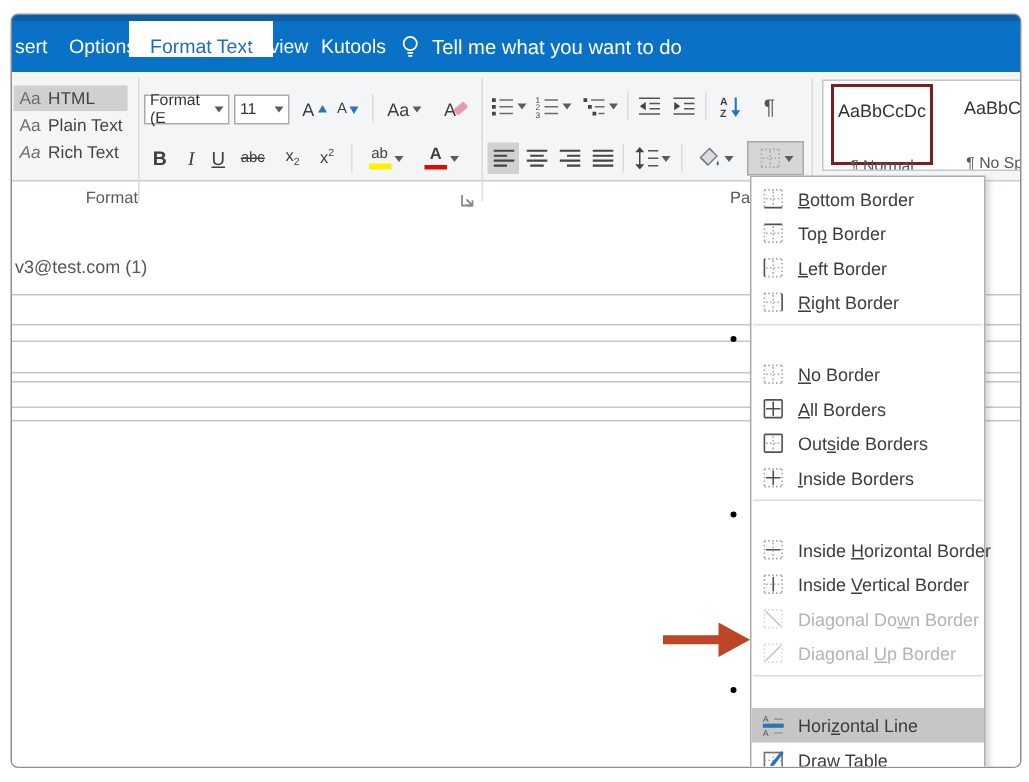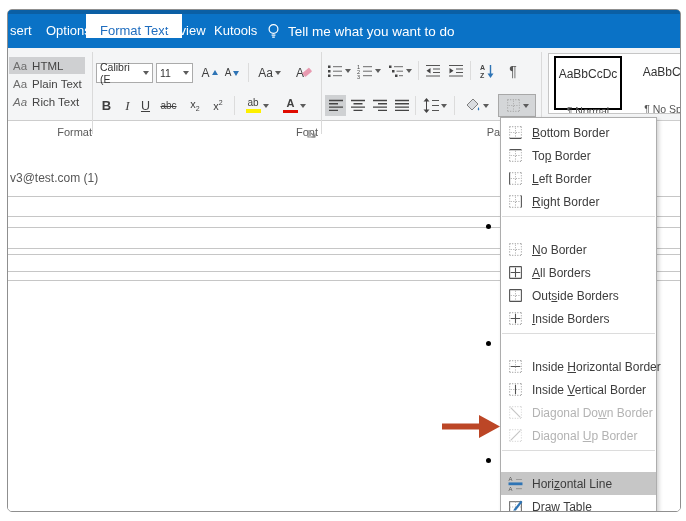--- a/index.html
+++ b/index.html
@@ -34,21 +34,21 @@
   .glyph-abc { text-decoration:line-through; font-size:10px; }
   .subsup { font-size:11px; }
   .subsup sub, .subsup sup { font-size:7px; }
   .colorbtn { display:flex; flex-direction:column; align-items:center; line-height:1; }
   .colorbtn .bar { width:15px; height:3.5px; margin-top:1px; }
   .launcher { position:absolute; width:12px; height:12px; }
 
   
   .gallery { position:absolute; left:540px; top:5px; width:141px; height:61px; background:#fff; border:1px solid #c6c6c6; overflow:hidden; }
   .stylecard { position:absolute; top:2px; height:54px; width:68px; text-align:center; }
-  .stylecard.sel { border:2px solid #000000; background:#fff; }
+  .stylecard.sel { border:2px solid #7f1d1d; background:#fff; }
   .stylecard .sample { font-size:12px; color:#333; margin-top:9px; white-space:nowrap; overflow:hidden; }
   .stylecard .sname { font-size:10.5px; color:#555; margin-top:24px; white-space:nowrap; overflow:hidden; }
 
   
   .docbody { position:absolute; left:0; top:133px; width:100%; height:370px; background:#fff; }
   .fieldline { position:absolute; left:0; width:100%; height:1px; background:#c6c6c6; }
   .account { position:absolute; left:2px; top:28px; font-size:12px; color:#575757; white-space:nowrap; }
 
   
   .menu { position:absolute; left:492px; top:107px; width:157px; background:#fff; border:1px solid #adadad;
@@ -95,21 +95,21 @@
       <span>Plain Text</span>
     </div>
     <div class="fmt-opt" style="top:45px">
       <span class="fmt-aa" style="font-style:italic">Aa</span>
       <span>Rich Text</span>
     </div>
     <div class="glabel" style="left:0;width:84px">Format</div>
     <div class="gsep" style="left:84px"></div>
 
     <div class="combo" style="left:88px;top:15px;width:57px">
-      <span>Calibri (E</span>
+      <span>Format (E</span>
       <span class="tri"></span>
     </div>
     <div class="combo" style="left:148px;top:15px;width:37px">
       <span>11</span>
       <span class="tri"></span>
     </div>
     <div class="rbtn" style="left:191px;top:14px;width:21px;height:21px">
       <span style="font-size:12px">A</span>
       <svg width="6" height="6">
           <polygon points="3,0 6,5 0,5" fill="#2e74b5"></polygon>
@@ -159,21 +159,20 @@
       </span>
       <span class="tri"></span>
     </div>
     <div class="rbtn" style="left:271px;top:47px;width:31px;height:21px">
       <span class="colorbtn">
         <span style="font-size:11px;font-weight:bold">A</span>
         <span class="bar" style="background:#e00b00"></span>
       </span>
       <span class="tri"></span>
     </div>
-    <div class="glabel" style="left:88px;width:222px">Font</div>
     <svg class="launcher" style="left:298px;top:80px" viewBox="0 0 12 12">
       <path d="M2,2 V9 H9" fill="none" stroke="#8a8a8a" stroke-width="1.2"></path>
       <path d="M5,5 L9,9 M9,5.5 V9 H5.5" fill="none" stroke="#8a8a8a" stroke-width="1.2"></path>
     </svg>
     <div class="gsep" style="left:313px"></div>
 
     <div class="rbtn" style="left:317px;top:12px;width:28px;height:22px">
       <svg width="16" height="16">
         <rect x="1" y="2.5" width="2.5" height="2.5" fill="#444"></rect>
           <line x1="6" y1="3.7" x2="15" y2="3.7" stroke="#6b6b6b"></line>

